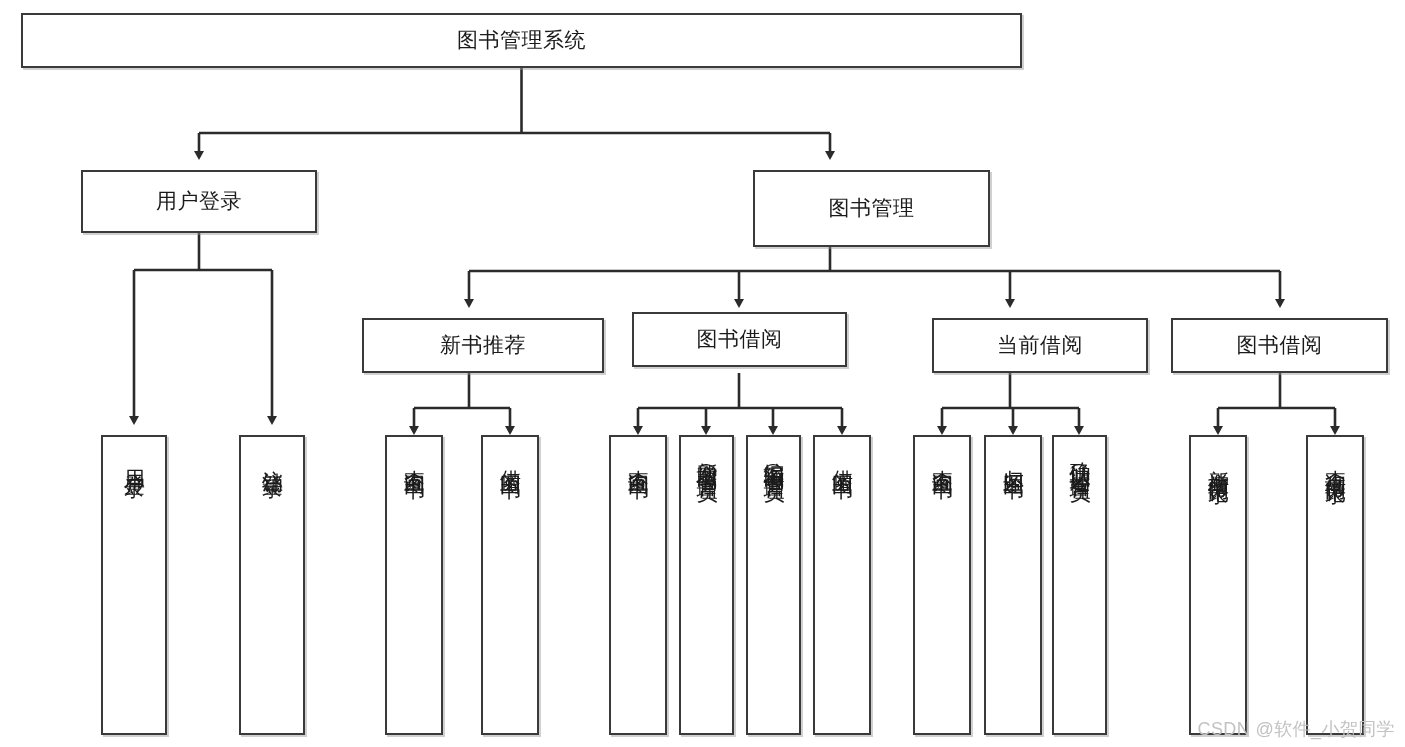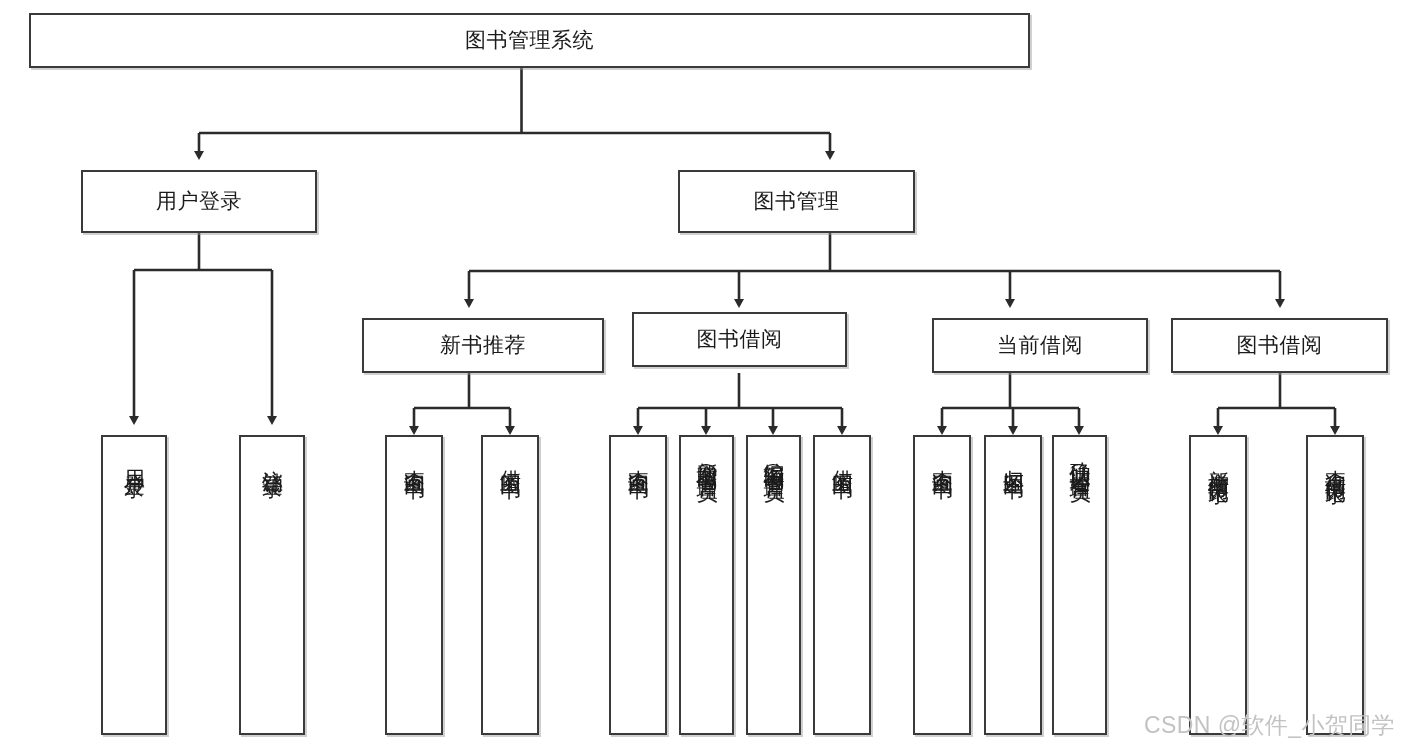--- a/index.html
+++ b/index.html
@@ -50,21 +50,21 @@
     text-orientation: upright;
     font-size: 21px;
     letter-spacing: 3px;
     white-space: nowrap;
   }
   .watermark {
     position: absolute;
     right: 10px;
     bottom: 6px;
     color: #c2c2c2;
-    font-size: 23px;
+    font-size: 18px;
     letter-spacing: 0.4px;
     white-space: nowrap;
   }
 </style>
 </head>
 <body>
 
 <div id="canvas">
 
   <svg class="edges" viewBox="0 0 1405 747">
@@ -110,28 +110,28 @@
       <path d="M1013,408 L1013,427" marker-end="url(#arrow)"></path>
       <path d="M1079,408 L1079,427" marker-end="url(#arrow)"></path>
 
       <path d="M1280,373 L1280,408"></path>
       <path d="M1218,408 L1335,408"></path>
       <path d="M1218,408 L1218,427" marker-end="url(#arrow)"></path>
       <path d="M1335,408 L1335,427" marker-end="url(#arrow)"></path>
     </g>
   </svg>
 
-  <div class="node" style="left:21px; top:13px; width:1001px; height:55px;margin-left:8px;">
+  <div class="node" style="left:21px; top:13px; width:1001px; height:55px;">
     <span class="label">图书管理系统</span>
   </div>
 
   <div class="node" style="left:81px; top:170px; width:236px; height:63px;">
     <span class="label">用户登录</span>
   </div>
-  <div class="node" style="left:678px; top:170px; width:237px; height:63px;">
+  <div class="node" style="left:753px; top:170px; width:237px; height:77px;">
     <span class="label">图书管理</span>
   </div>
 
   <div class="node" style="left:362px; top:318px; width:242px; height:55px;">
     <span class="label">新书推荐</span>
   </div>
   <div class="node" style="left:632px; top:312px; width:215px; height:55px;">
     <span class="label">图书借阅</span>
   </div>
   <div class="node" style="left:902px; top:318px; width:216px; height:55px;margin-left:30px;">

